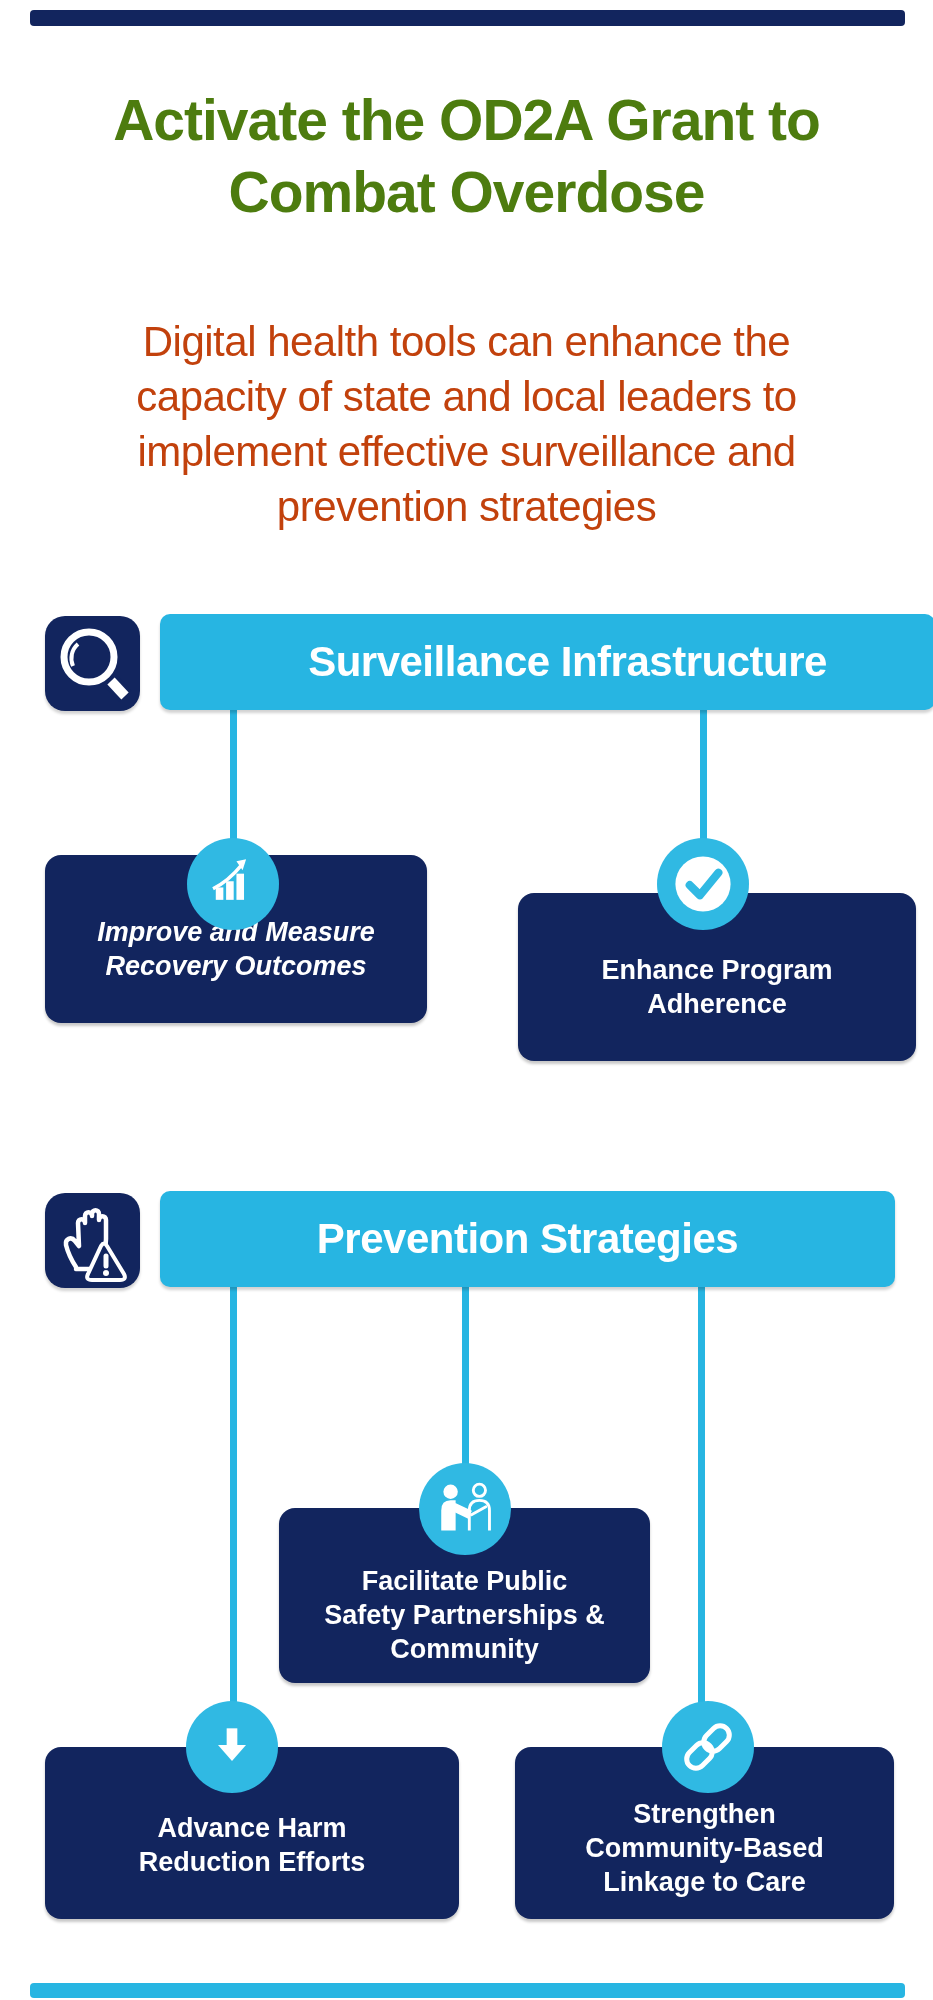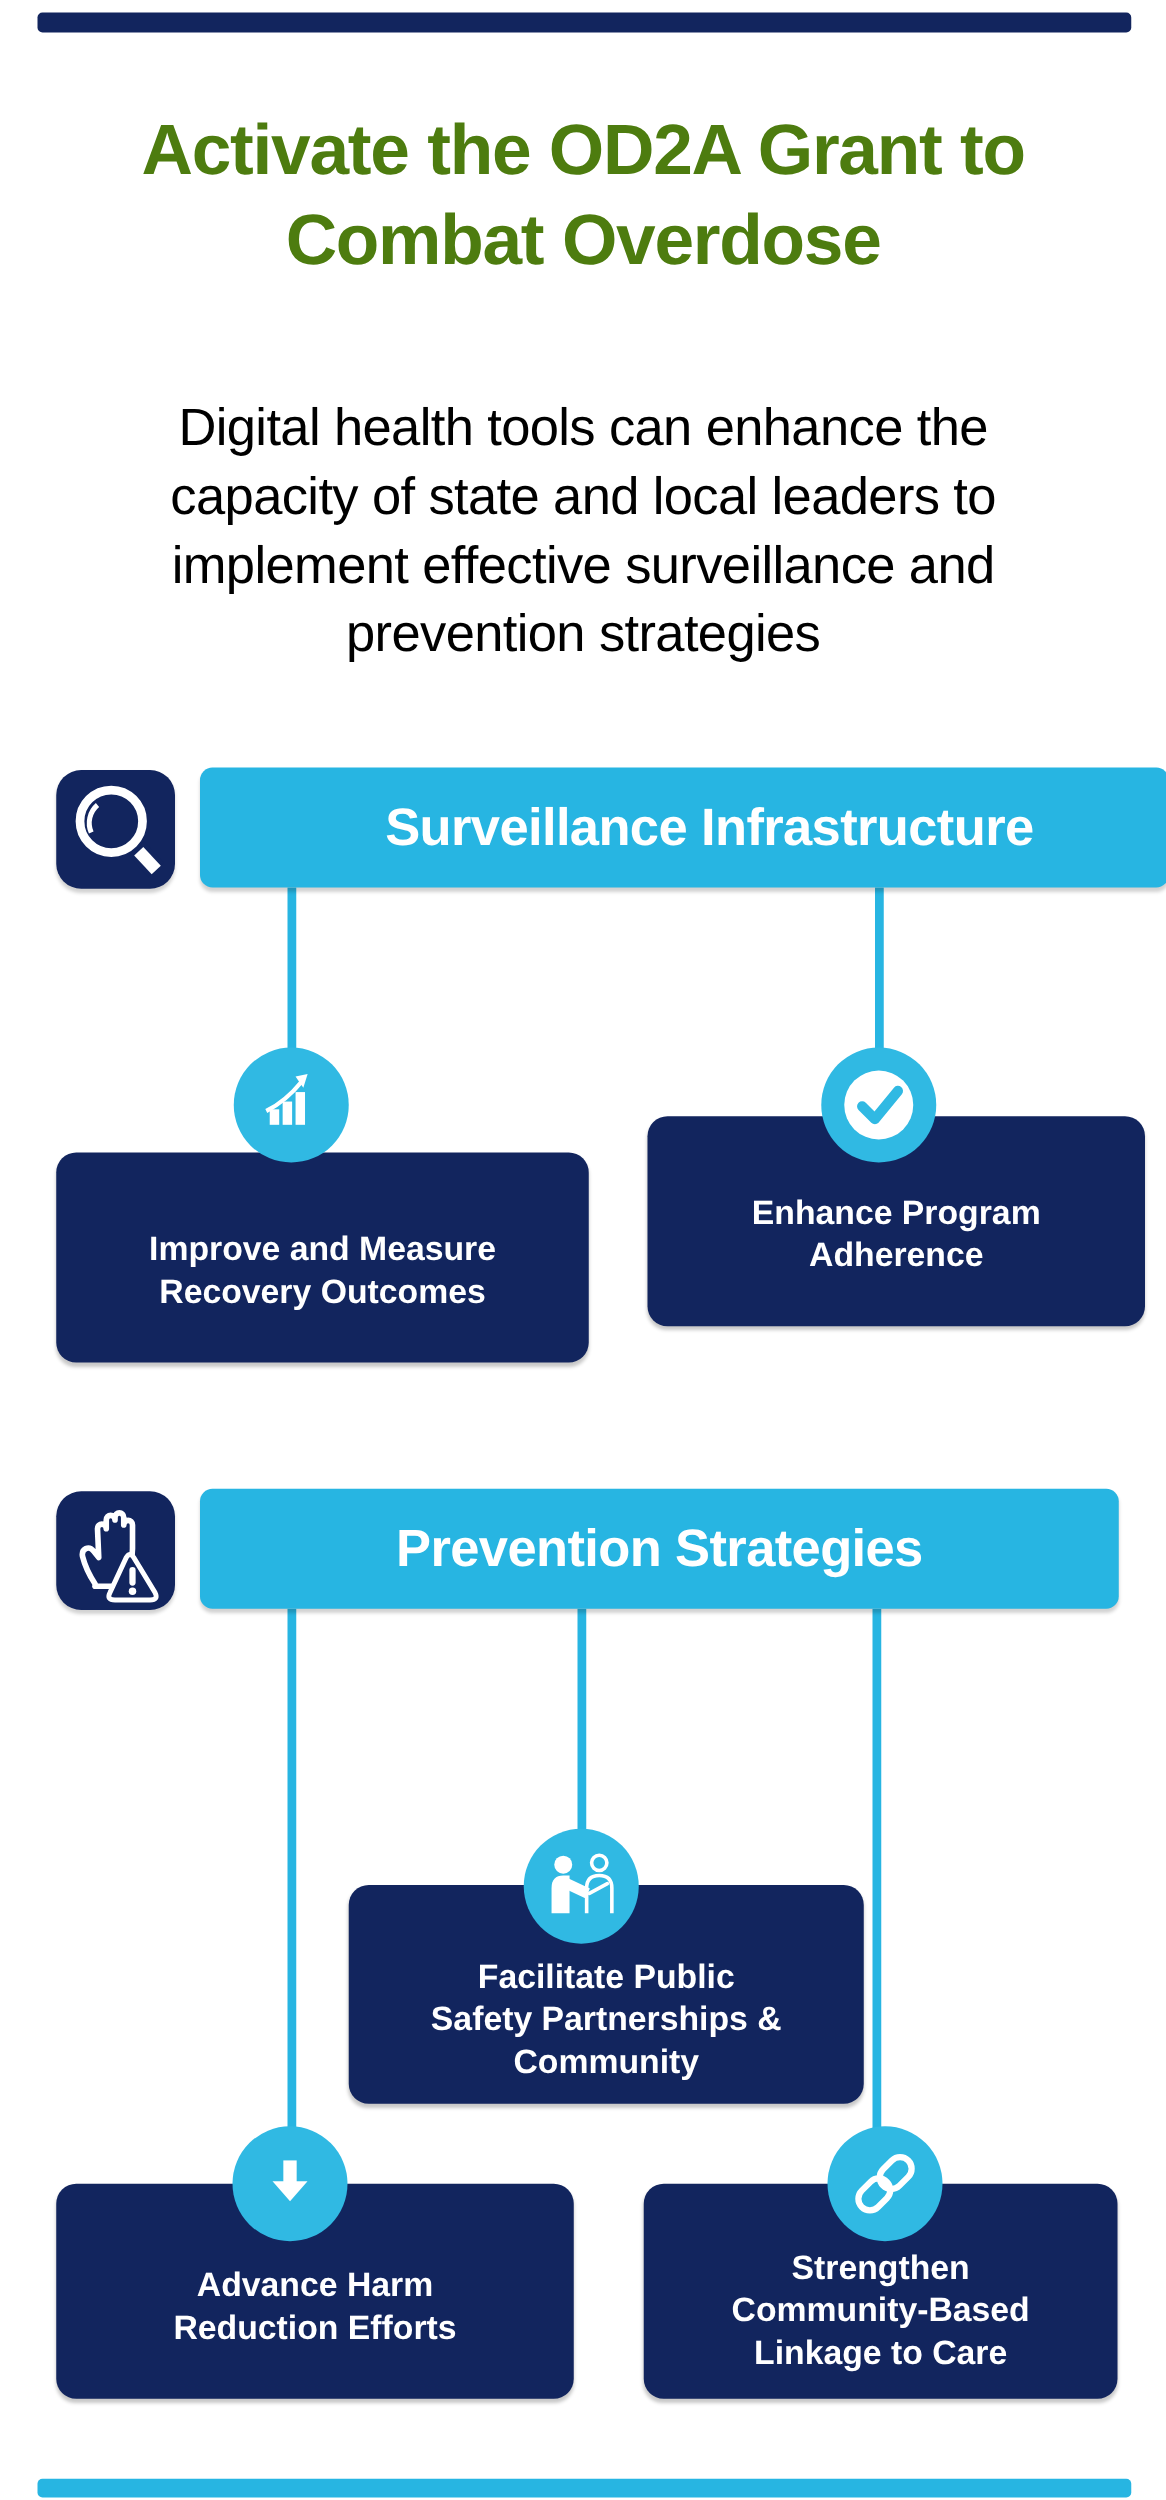--- a/index.html
+++ b/index.html
@@ -11,21 +11,21 @@
   .top-bar{left:30px;top:10px;width:875px;height:16px;background:#12255E;}
   .bottom-bar{left:30px;top:1983px;width:875px;height:15px;background:#27B5E2;}
 
   .title{
     position:absolute;left:0;top:84px;width:100%;margin:0;text-align:center;
     font-size:57px;line-height:72px;font-weight:bold;color:#4d7c0f;
     letter-spacing:-1px;white-space:pre-line;
   }
   .subtitle{
     position:absolute;left:56px;top:314px;width:821px;margin:0;text-align:center;
-    font-size:42px;line-height:55px;color:#000000;white-space:pre-line;letter-spacing:-0.5px;
+    font-size:42px;line-height:55px;color:#c2410c;white-space:pre-line;letter-spacing:-0.5px;
   }
 
   .icon-square{
     position:absolute;width:95px;height:95px;background:#12255E;border-radius:20px;
     display:flex;align-items:center;justify-content:center;
     box-shadow:0 3px 3px rgba(0,0,0,0.18);
   }
   .sq1{left:45px;top:616px;}
   .sq2{left:45px;top:1193px;}
 
@@ -43,23 +43,23 @@
   .l2{left:700px;top:710px;height:131px;}
   .l3{left:230px;top:1287px;height:417px;}
   .l4{left:462px;top:1287px;height:178px;}
   .l5{left:698px;top:1287px;height:417px;}
 
   .navy-box{
     position:absolute;background:#12255E;border-radius:16px;box-sizing:border-box;
     color:#ffffff;font-weight:bold;font-size:27px;line-height:34px;text-align:center;
     white-space:pre-line;box-shadow:0 3px 3px rgba(0,0,0,0.22);
   }
-  .b1{left:45px;top:922px;width:426px;height:168px;padding-top:60px;}
+  .b1{left:45px;top:855px;width:382px;height:168px;padding-top:60px;font-style:italic;}
   .b2{left:518px;top:893px;width:398px;height:168px;padding-top:60px;}
-  .b3{left:279px;top:1508px;width:412px;height:175px;padding-top:56px;}
+  .b3{left:279px;top:1508px;width:371px;height:175px;padding-top:56px;}
   .b4{left:45px;top:1747px;width:414px;height:172px;padding-top:64px;}
   .b5{left:515px;top:1747px;width:379px;height:172px;padding-top:50px;}
 
   .icon-circle{
     position:absolute;width:92px;height:92px;border-radius:50%;background:#30B9E3;
     display:flex;align-items:center;justify-content:center;
   }
   .c1{left:187px;top:838px;}
   .c2{left:657px;top:838px;}
   .c3{left:419px;top:1463px;}

